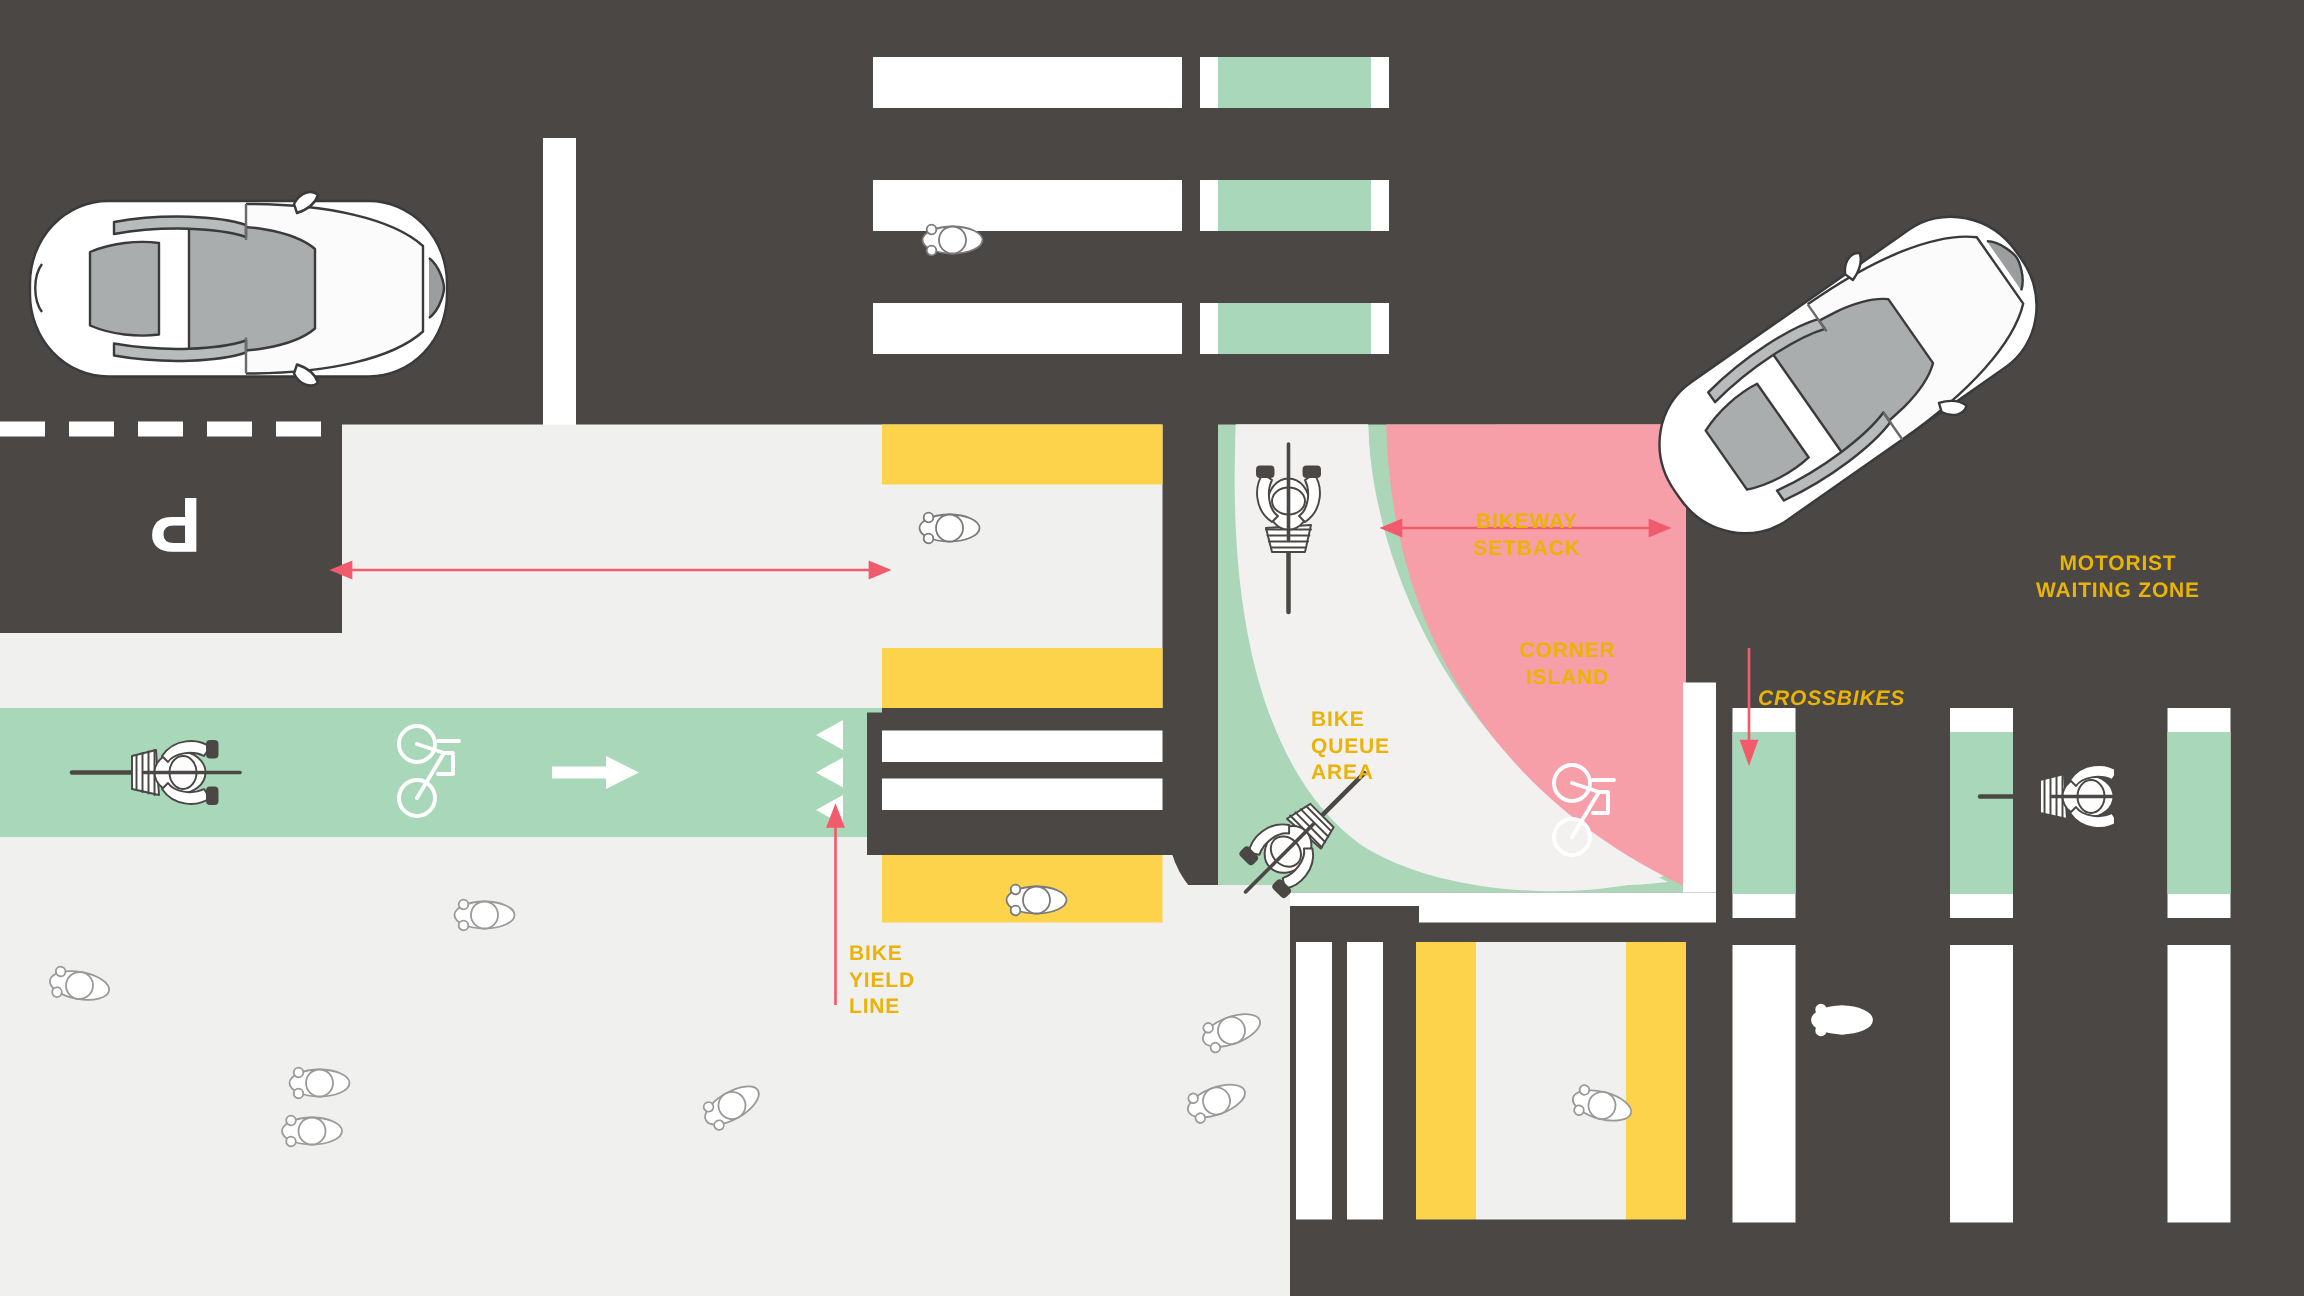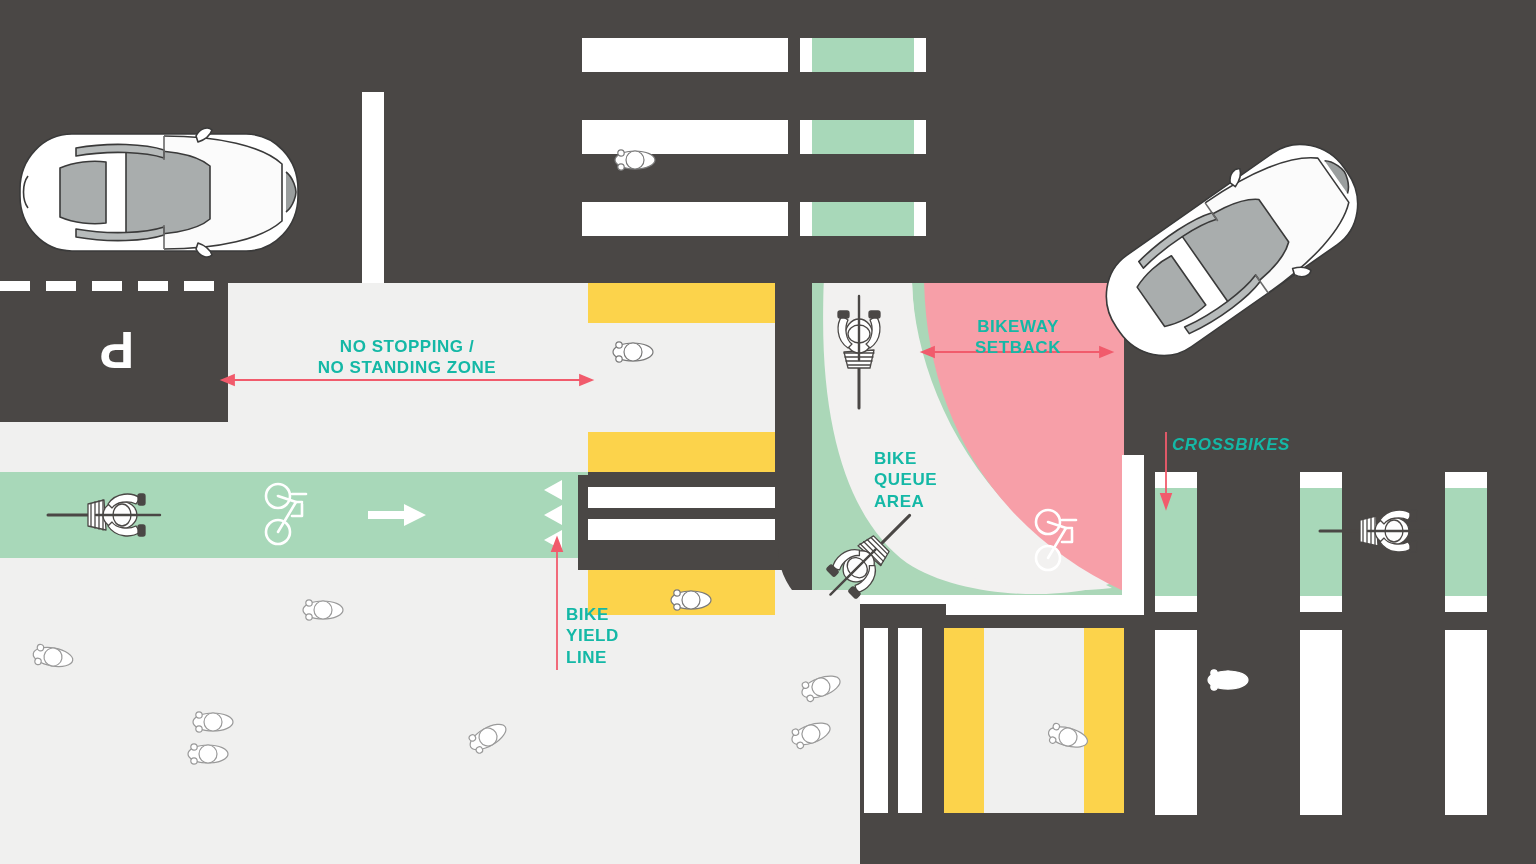--- a/index.html
+++ b/index.html
@@ -13,28 +13,29 @@
   .asphalt{background:#4a4745;}
   .sidewalk{background:#f0f0ef;}
   .green{background:#a8d8b9;}
   .greenpale{background:#abd7b8;}
   .yellow{background:#fcd34b;}
   .white{background:#ffffff;}
 
   
   .lbl{
     position:absolute;
-    color:#14b8a6;
+    color:#eab308;
     font-weight:bold;
-    font-size:17px;
+    font-size:14px;
     letter-spacing:.55px;
     line-height:1.25;
     text-align:center;
     white-space:pre-line;
     font-family:"Liberation Sans",sans-serif;
+    margin-top:23px;
   }
   .lbl.left{text-align:left;}
 
   svg{display:block;overflow:visible;}
 </style>
 </head>
 <body>
 
 <div id="stage">
 
@@ -480,32 +481,34 @@
 
   <div class="abs" style="left:1158px;top:432px;width:16px;height:76px;">
     <svg width="16" height="76" viewBox="0 0 16 76">
       <g stroke="#f15b6c" stroke-width="1.8" fill="#f15b6c">
         <line x1="8" y1="0" x2="8" y2="66"></line>
         <path d="M8,76 L3,62 L13,62 Z"></path>
       </g>
     </svg>
   </div>
 
-  <div class="lbl" style="left:252px;top:336px;width:310px;">NO STOPPING /
-NO STANDING ZONE</div>
 
 
   <div class="lbl" style="left:918px;top:316px;width:200px;">BIKEWAY
 SETBACK</div>
 
+  <div class="lbl" style="left:960px;top:402px;width:170px;">CORNER
+ISLAND</div>
 
   <div class="lbl left" style="left:874px;top:448px;width:120px;">BIKE
 QUEUE
 AREA</div>
 
+  <div class="lbl" style="left:1302px;top:344px;width:220px;">MOTORIST
+WAITING ZONE</div>
 
   <div class="lbl left" style="left:1172px;top:434px;width:200px;font-style:italic;">CROSSBIKES</div>
 
   <div class="lbl left" style="left:566px;top:604px;width:120px;">BIKE
 YIELD
 LINE</div>
 
 </div>
 
 </body></html>

